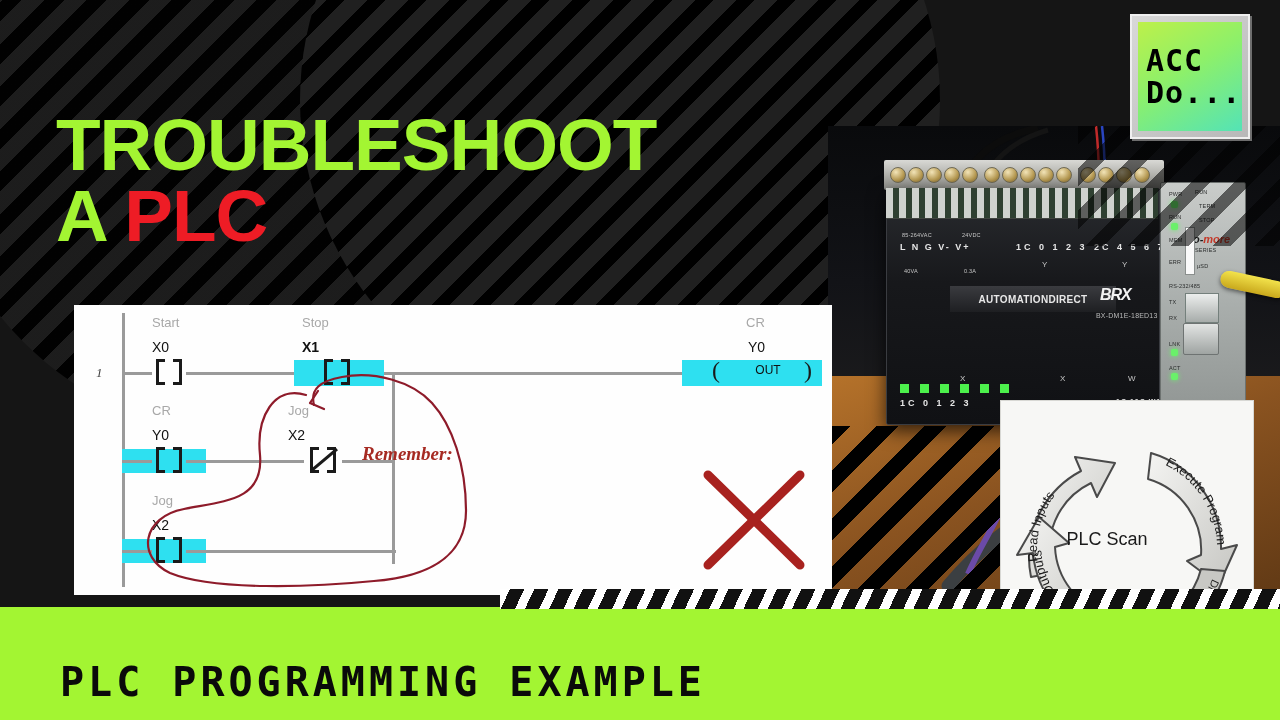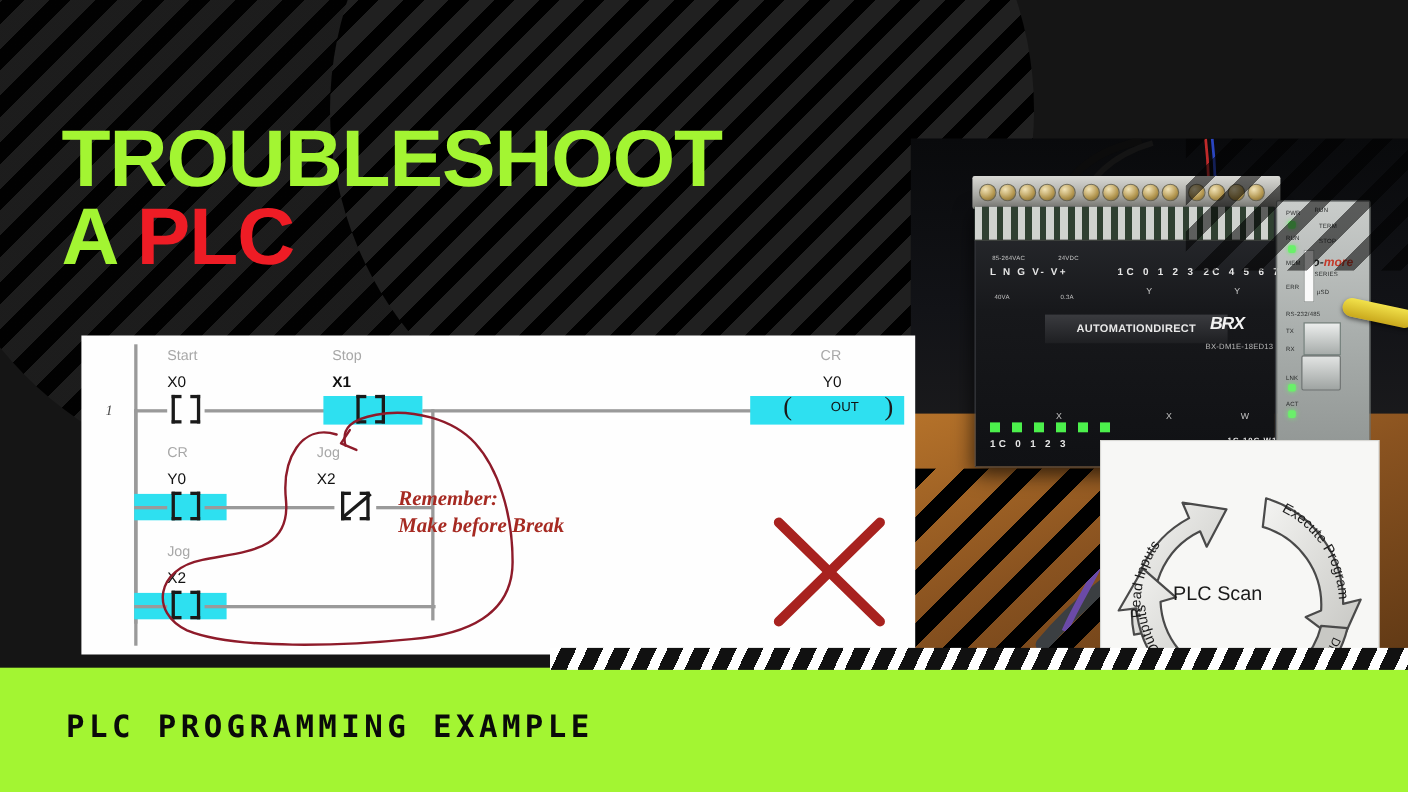--- a/index.html
+++ b/index.html
@@ -167,23 +167,23 @@
   .scan-center{
     position:absolute;left:0;top:128px;width:212px;text-align:center;
     color:#1a1a1a;font-size:18px;font-family:"Liberation Sans",sans-serif;
   }
 
   
   .banner{
     position:absolute;left:0;top:607px;width:1280px;height:113px;background:#a3f532;
   }
   .banner-text{
-    position:absolute;left:60px;top:37px;color:#0a0a0a;
+    position:absolute;left:60px;top:52px;color:#0a0a0a;
     font-family:"DejaVu Sans Mono","Liberation Mono",monospace;
-    font-weight:bold;font-size:28px;letter-spacing:4px;
+    font-weight:bold;font-size:40px;letter-spacing:4px;
   }
   .banner-stripes{
     position:absolute;left:500px;top:-18px;width:780px;height:20px;
     background:repeating-linear-gradient(115deg,#fff 0px,#fff 9px,#111 9px,#111 22px);
   }
 </style>
 </head>
 <body>
 
 <div id="stage">
@@ -282,20 +282,26 @@
     <div class="photostripes"></div>
     <div class="photostripes-top"></div>
   </div>
 
   <div class="headline">
     <br>
     <span>TROUBLESHOOT</span>
     <span class="l3"><span>A </span><span class="red">PLC</span></span>
   </div>
 
+  <div class="logo">
+    <div class="logo-inner">
+      <span>ACC</span>
+      <span>Do...</span>
+    </div>
+  </div>
 
   <div class="ladder">
     <div class="ld-rail"></div>
     <div class="ld-rungno">1</div>
 
     <div class="ld-cmt" style="left:78px;top:10px;">Start</div>
     <div class="ld-cmt" style="left:228px;top:10px;">Stop</div>
     <div class="ld-cmt" style="left:672px;top:10px;">CR</div>
 
     <div class="ld-tag" style="left:78px;top:34px;">X0</div>
@@ -380,21 +386,20 @@
     <svg class="scribble" viewBox="0 0 758 290">
       <path d="M232,90 C200,80 182,112 186,150 C190,196 150,196 110,204
                C68,212 62,252 96,268 C140,286 240,282 300,276
                C350,272 392,254 392,206 C392,160 378,120 358,98
                C338,76 300,66 268,72 C246,76 236,84 240,100" fill="none" stroke="#8e1b2a" stroke-width="2.2" stroke-linecap="round"></path>
       <path d="M236,98 L244,86 M236,98 L250,104" fill="none" stroke="#8e1b2a" stroke-width="2.2" stroke-linecap="round"></path>
     </svg>
 
     <div class="remember">
       <div>Remember:</div>
-      <div>Make before Break</div>
     </div>
 
     <svg class="redx" viewBox="0 0 120 110">
       <line x1="14" y1="10" x2="106" y2="100" stroke="#a8221f" stroke-width="9" stroke-linecap="round"></line>
       <line x1="106" y1="10" x2="14" y2="100" stroke="#a8221f" stroke-width="9" stroke-linecap="round"></line>
     </svg>
   </div>
 
   <div class="scan">
     <svg width="252" height="284" viewBox="0 0 252 284">

